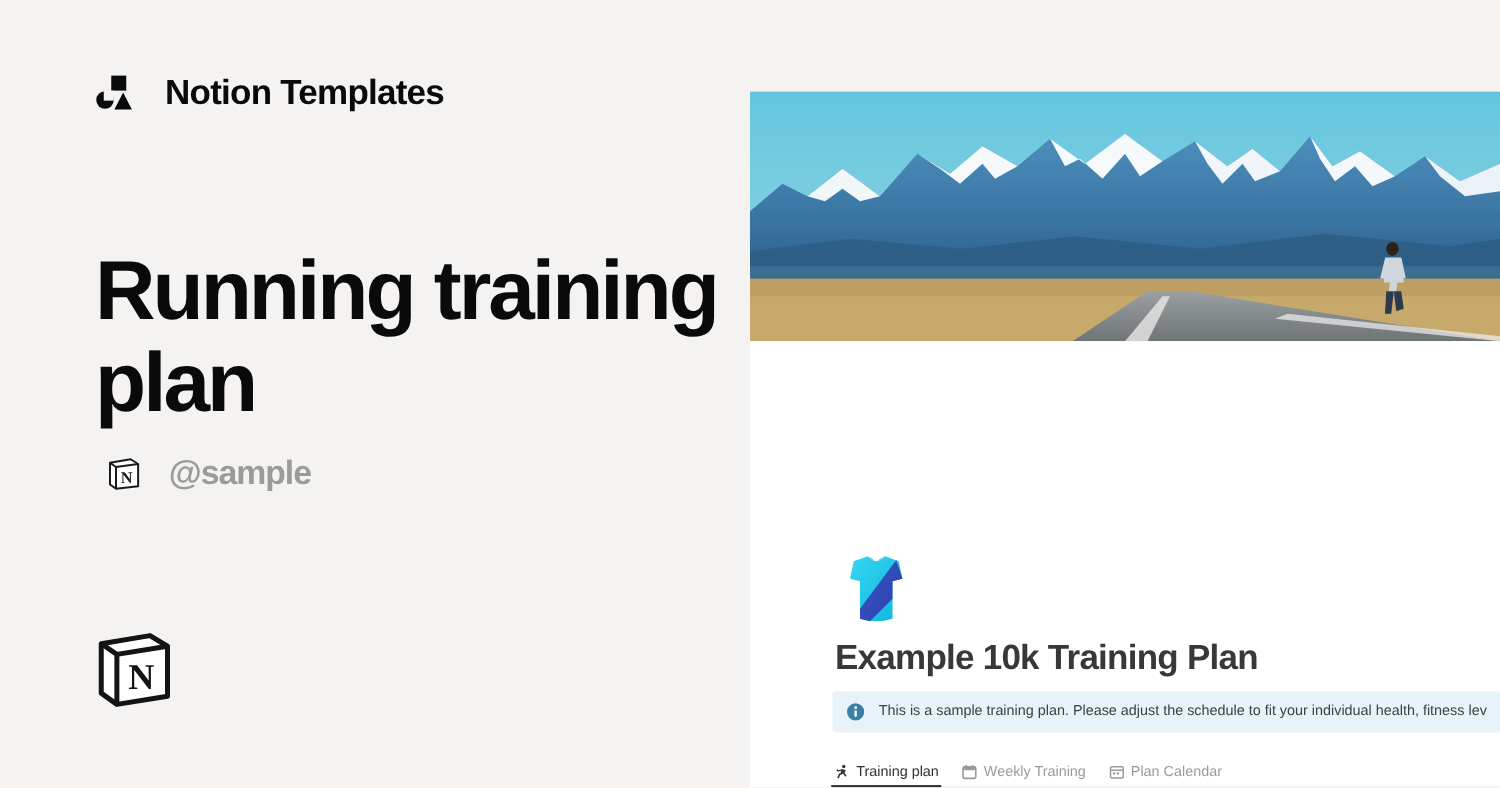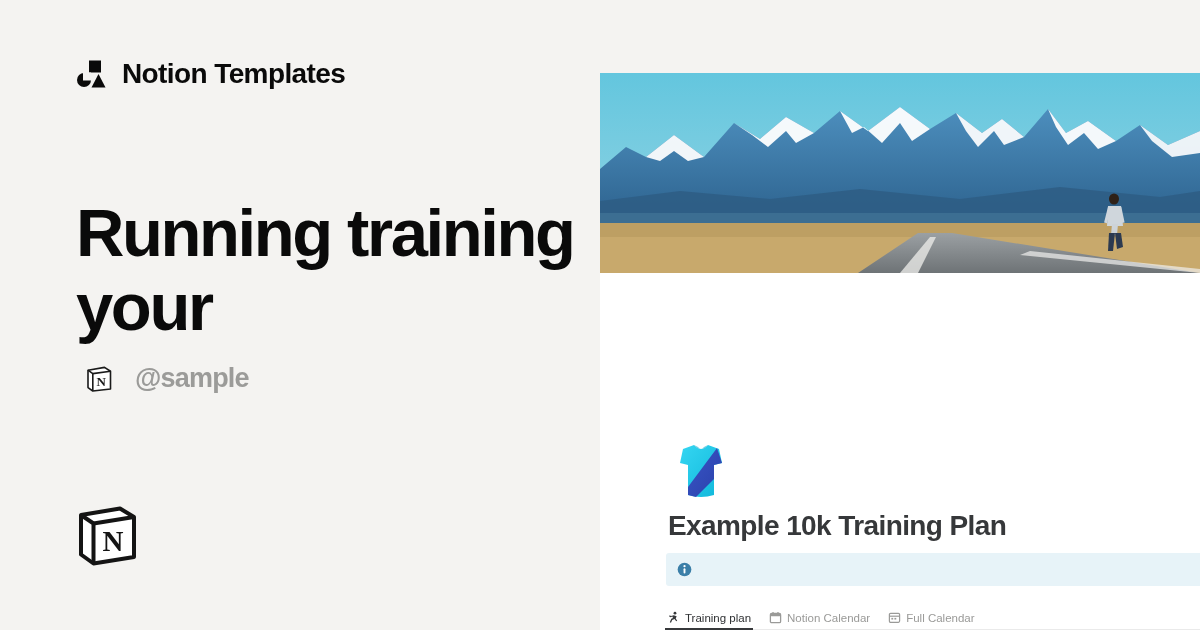--- a/index.html
+++ b/index.html
@@ -22,21 +22,21 @@
     left: 0; top: 0;
     width: 600px; height: 630px;
     background: #f4f3f1;
   }
 
   .brand-row {
     position: absolute;
     left: 76px; top: 58px;
     display: flex;
     align-items: center;
-    gap: 16px;
+    gap: 26px;
   }
   .shapes-icon { width: 30px; height: 28px; display: block; }
   .brand-text {
     font-size: 28px;
     font-weight: 700;
     letter-spacing: -0.6px;
     color: #0a0a0a;
     white-space: nowrap;
   }
 
@@ -180,21 +180,21 @@
       <svg viewBox="0 0 30 28" xmlns="http://www.w3.org/2000/svg">
         <rect x="13" y="0.5" width="12" height="12" fill="#0a0a0a"></rect>
         <path d="M8 13 A7 7 0 1 1 8 27 A7 7 0 0 1 8 13 Z" fill="#0a0a0a"></path>
         <rect x="7" y="12.5" width="8" height="8" fill="#f4f3f1"></rect>
         <path d="M22.5 14 L29.5 27.5 L15.5 27.5 Z" fill="#0a0a0a"></path>
       </svg>
     </span>
     <span class="brand-text">Notion Templates</span>
   </div>
 
-  <h1 class="big-title">Running training your</h1>
+  <h1 class="big-title">Running training plan</h1>
 
   <div class="author-row">
     <span class="author-avatar">
       <svg viewBox="0 0 28 28" xmlns="http://www.w3.org/2000/svg">
         <path d="M3 5.2 L19.5 2.4 L25.5 6.2 L25.5 24 L7.8 26 L3 22.6 Z" fill="#ffffff" stroke="#1a1a1a" stroke-width="1.6" stroke-linejoin="round"></path>
         <path d="M3 5.2 L7.8 8.6 L7.8 26" fill="none" stroke="#1a1a1a" stroke-width="1.6" stroke-linejoin="round"></path>
         <path d="M7.8 8.6 L25.5 6.2" fill="none" stroke="#1a1a1a" stroke-width="1.6"></path>
         <text x="16.2" y="21" font-family="'Liberation Serif', serif" font-size="13" font-weight="700" fill="#1a1a1a" text-anchor="middle">N</text>
       </svg>
     </span>
@@ -284,20 +284,21 @@
     <h2 class="page-title">Example 10k Training Plan</h2>
 
     <div class="callout">
       <span class="callout-icon">
         <svg viewBox="0 0 16 16" xmlns="http://www.w3.org/2000/svg">
           <circle cx="8" cy="8" r="7.3" fill="#3b7fa8"></circle>
           <rect x="7" y="6.6" width="2" height="5.6" rx="1" fill="#ffffff"></rect>
           <circle cx="8" cy="4.4" r="1.2" fill="#ffffff"></circle>
         </svg>
       </span>
+      <span class="callout-text">This is a sample training plan. Please adjust the schedule to fit your individual health, fitness lev</span>
     </div>
 
     <div class="tabs">
       <div class="tab active">
         <span class="tab-icon">
           <svg viewBox="0 0 14 14" xmlns="http://www.w3.org/2000/svg">
             <circle cx="8.6" cy="2.3" r="1.5" fill="#37393b"></circle>
             <path d="M7.4 4.6 L10.4 5.6 L9.4 8 L11 10.4 L9.9 11.1 L8.1 8.6 L5.6 9.6 L4.3 12.6 L3 12.1 L4.6 8.4 L6.4 7.6 L5.8 6 L3.6 6.8 L2.2 5.6 L3 4.7 L4.2 5.5 Z" fill="#37393b"></path>
           </svg>
         </span>
@@ -305,29 +306,29 @@
       </div>
       <div class="tab">
         <span class="tab-icon">
           <svg viewBox="0 0 14 14" xmlns="http://www.w3.org/2000/svg">
             <rect x="1.5" y="2.6" width="11" height="10" rx="1.4" fill="none" stroke="#9a9a98" stroke-width="1.4"></rect>
             <rect x="1.5" y="2.6" width="11" height="3" rx="1.4" fill="#9a9a98"></rect>
             <rect x="3.6" y="1" width="1.5" height="2.6" rx="0.7" fill="#9a9a98"></rect>
             <rect x="8.9" y="1" width="1.5" height="2.6" rx="0.7" fill="#9a9a98"></rect>
           </svg>
         </span>
-        <span>Notion Calendar</span>
+        <span>Weekly Training</span>
       </div>
       <div class="tab">
         <span class="tab-icon">
           <svg viewBox="0 0 14 14" xmlns="http://www.w3.org/2000/svg">
             <rect x="1.5" y="2.6" width="11" height="9.6" rx="1.3" fill="none" stroke="#9a9a98" stroke-width="1.3"></rect>
             <line x1="1.5" y1="5.6" x2="12.5" y2="5.6" stroke="#9a9a98" stroke-width="1.3"></line>
             <rect x="3.6" y="7.4" width="2" height="1.8" fill="#9a9a98"></rect>
             <rect x="6.9" y="7.4" width="2" height="1.8" fill="#9a9a98"></rect>
           </svg>
         </span>
-        <span>Full Calendar</span>
+        <span>Plan Calendar</span>
       </div>
     </div>
 
   </div>
 </div>
 
 </body></html>

